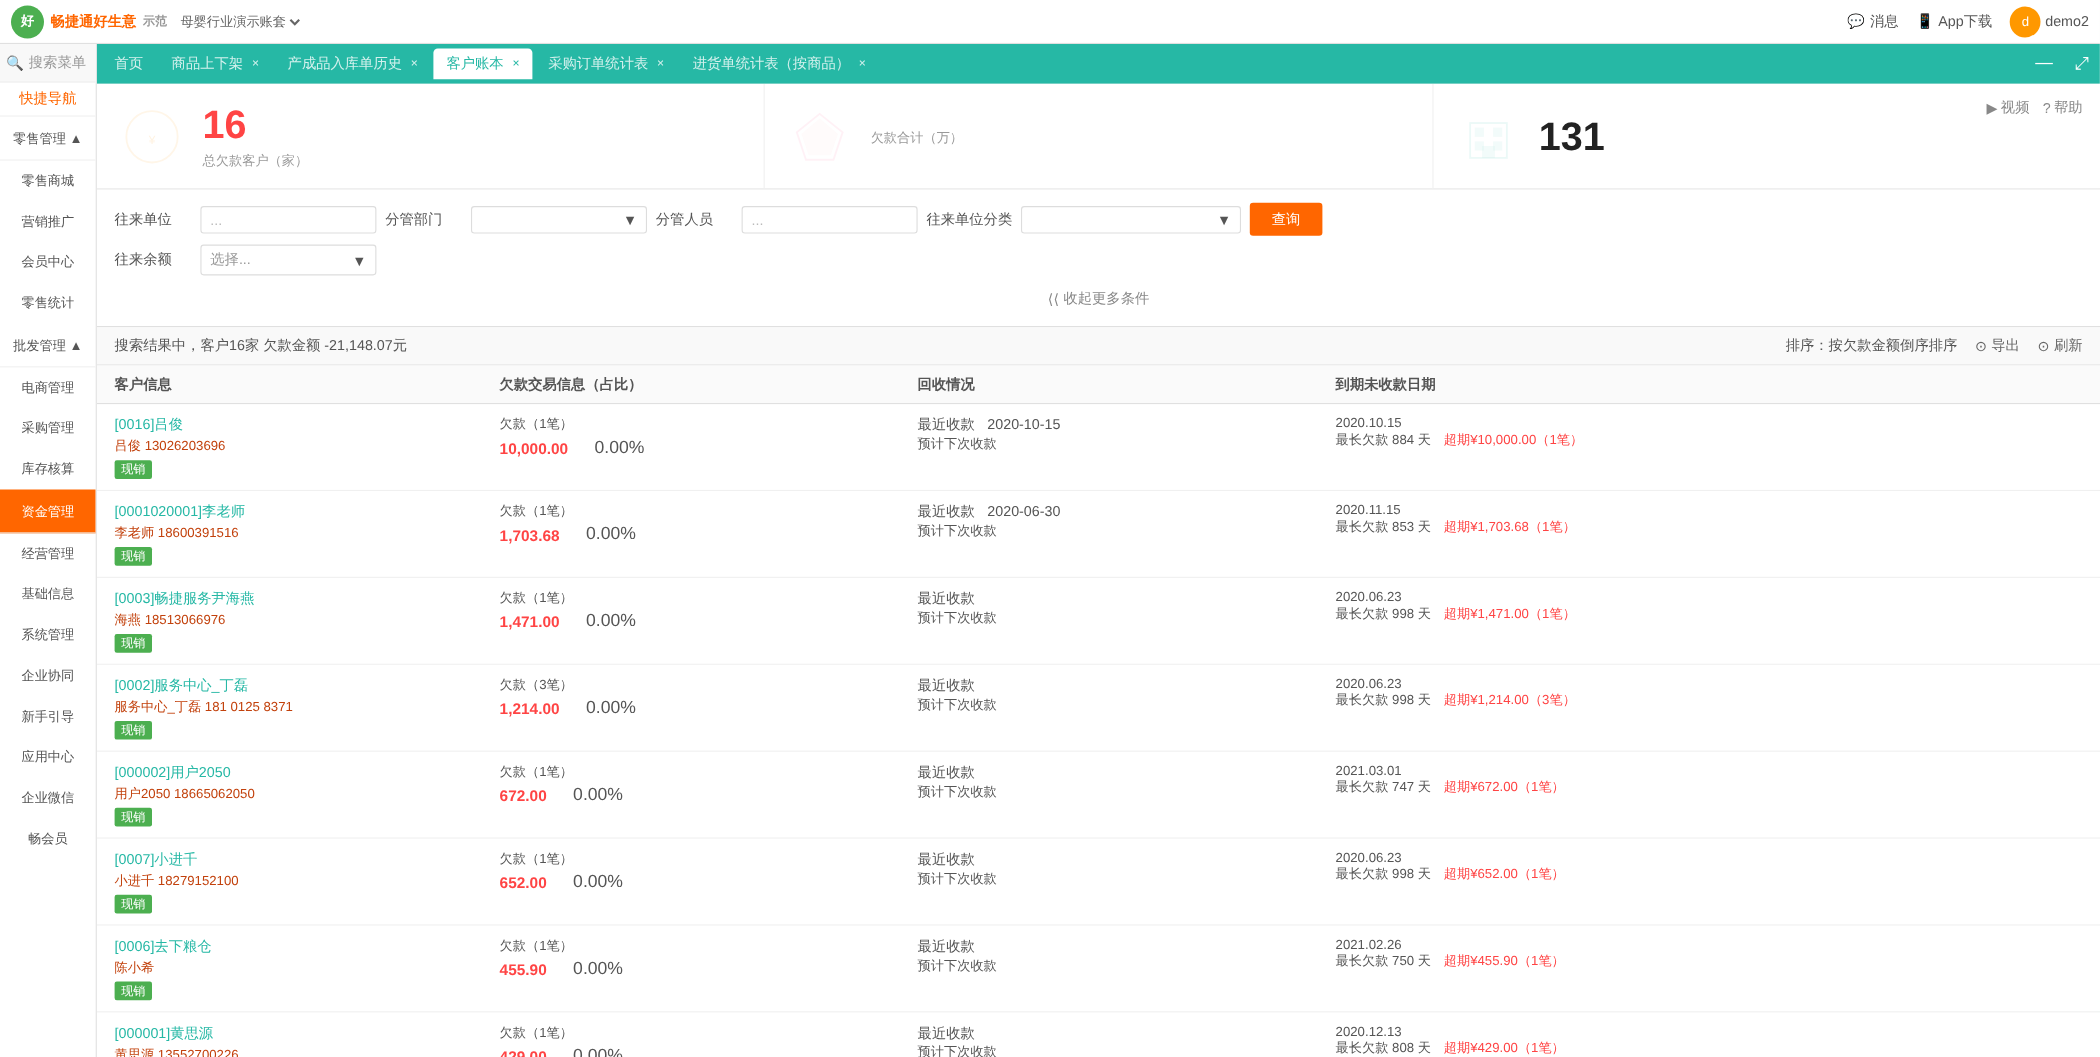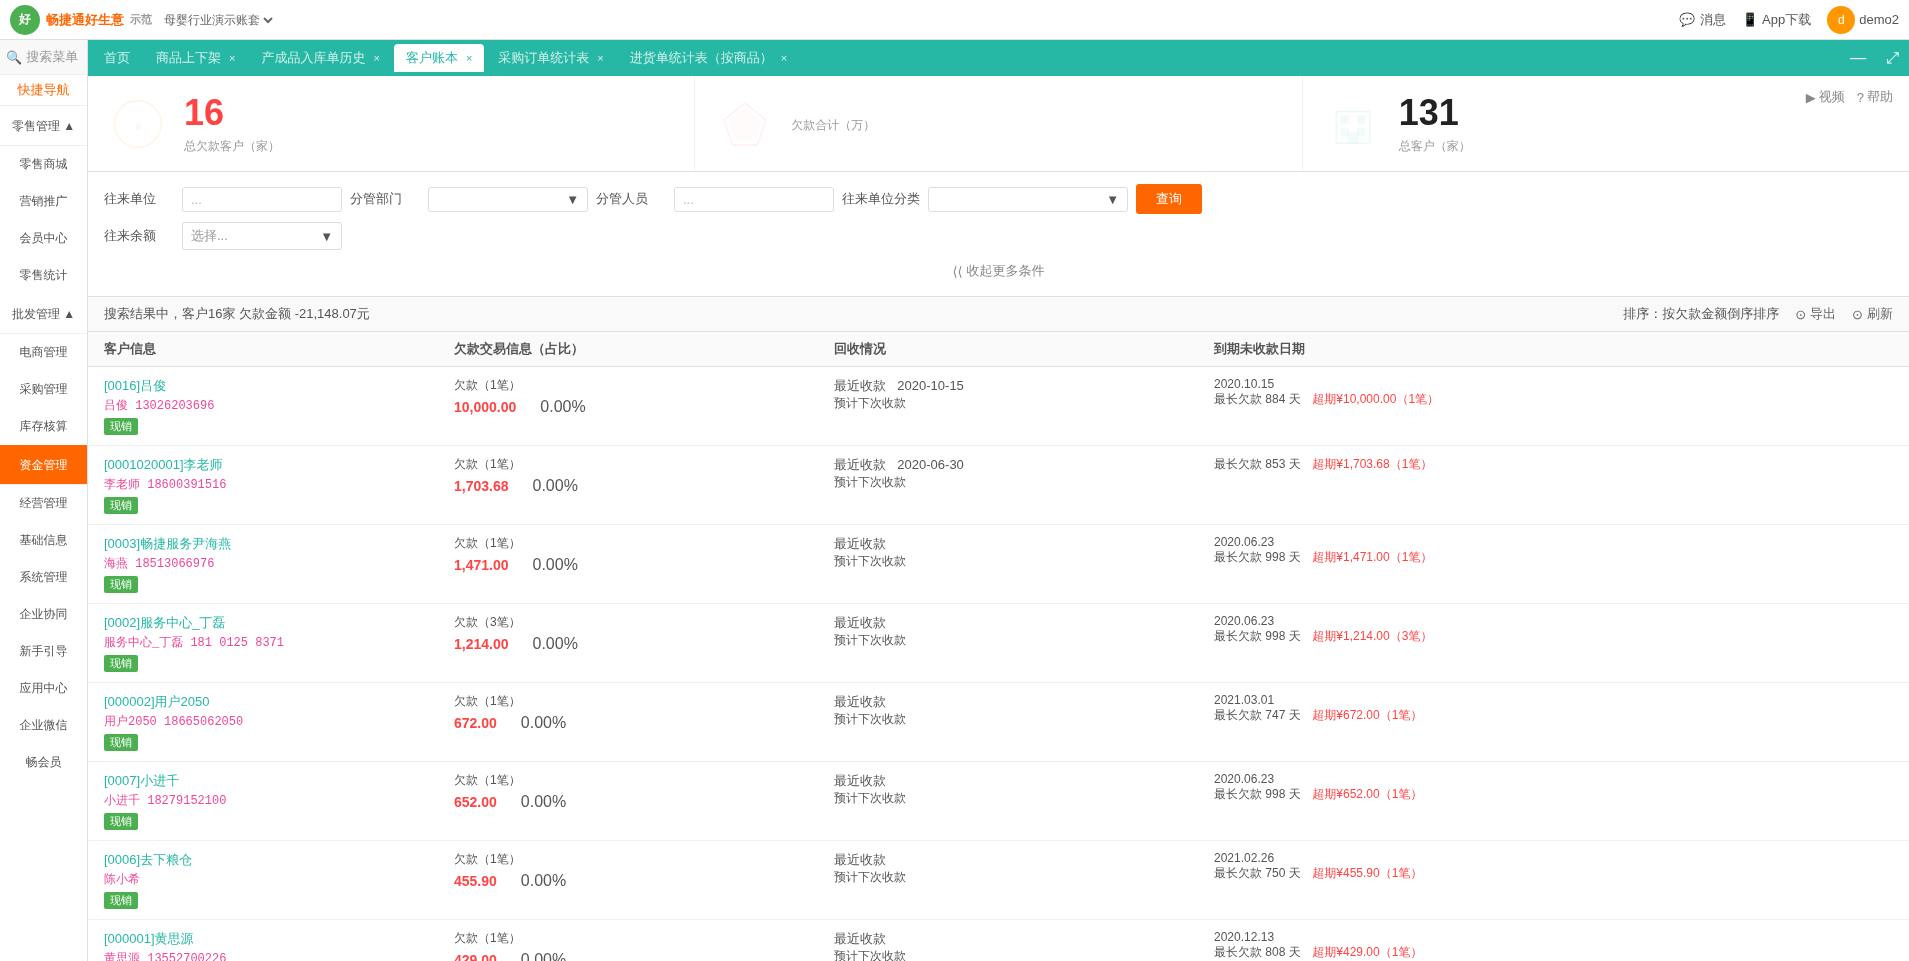--- a/index.html
+++ b/index.html
@@ -66,21 +66,21 @@
     .results-info { font-size: 12px; color: #555; }
     .results-actions { display: flex; align-items: center; gap: 16px; font-size: 12px; color: #666; }
     .results-actions span { display: flex; align-items: center; gap: 4px; cursor: pointer; }
     .sort-label { color: #555; }
 
     
     .table-container { background: #fff; }
     .table-header { display: grid; grid-template-columns: 350px 380px 380px 1fr; padding: 8px 16px; background: #fafafa; border-bottom: 1px solid #e0e0e0; font-weight: bold; color: #555; font-size: 13px; }
     .table-row { display: grid; grid-template-columns: 350px 380px 380px 1fr; padding: 10px 16px; border-bottom: 1px solid #f0f0f0; align-items: start; }
     .customer-name { color: #26b8a5; cursor: pointer; font-size: 13px; }
-    .customer-phone { color: #ec4899; font-size: 12px; margin-top: 2px; font-family: Liberation Mono, monospace; }
+    .customer-phone { color: #c2410c; font-size: 12px; margin-top: 2px; }
     .tag { display: inline-block; background: #4CAF50; color: white; font-size: 11px; padding: 1px 6px; border-radius: 2px; margin-top: 4px; }
     .debt-amount { color: #f44; font-size: 14px; font-weight: bold; }
     .debt-count { color: #555; font-size: 12px; }
     .debt-ratio { color: #555; font-size: 16px; margin-left: 16px; }
     .debt-row { display: flex; align-items: center; gap: 8px; margin-top: 4px; }
     .collection-info { font-size: 12px; color: #555; }
     .collection-date { color: #555; font-size: 12px; }
     .overdue-amount { color: #f44; font-size: 12px; cursor: pointer; }
     .overdue-days { color: #555; font-size: 12px; }
 
@@ -227,21 +227,20 @@
               <rect x="10" y="15" width="40" height="38" fill="none" stroke="#26b8a5" stroke-width="2" opacity="0.3"></rect>
               <rect x="15" y="20" width="10" height="10" fill="#26b8a5" opacity="0.2"></rect>
               <rect x="35" y="20" width="10" height="10" fill="#26b8a5" opacity="0.2"></rect>
               <rect x="15" y="35" width="10" height="10" fill="#26b8a5" opacity="0.2"></rect>
               <rect x="35" y="35" width="10" height="10" fill="#26b8a5" opacity="0.2"></rect>
               <rect x="23" y="40" width="14" height="13" fill="#26b8a5" opacity="0.2"></rect>
             </svg>
           </div>
           <div class="card-info">
             <div class="card-value black">131</div>
-            <div class="card-label">总客户（家）</div>
           </div>
           <div class="card-top-right">
             <span>▶ <span>视频</span></span>
             <span>? <span>帮助</span></span>
           </div>
         </div>
       </div>
 
       <div class="filter-area">
         <div class="filter-row">
@@ -356,20 +355,21 @@
             </div>
           </div>
           <div>
             <div class="collection-info">
               <span>最近收款</span>
               <span style="margin-left:8px;">2020-06-30</span>
             </div>
             <div class="collection-info">预计下次收款</div>
           </div>
           <div>
+            <div class="collection-date">2020.11.15</div>
             <div>
               <span class="overdue-days">最长欠款 853 天</span>
               <span class="overdue-amount" style="margin-left:8px;">超期¥1,703.68（1笔）</span>
             </div>
           </div>
         </div>
 
         <div class="table-row">
           <div>
             <div class="customer-name">[0003]畅捷服务尹海燕</div>

